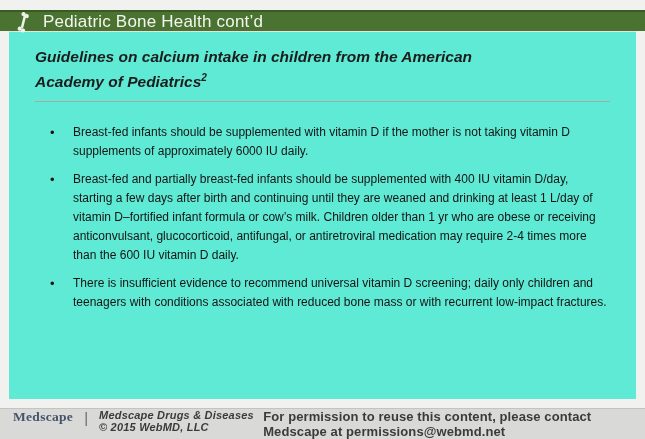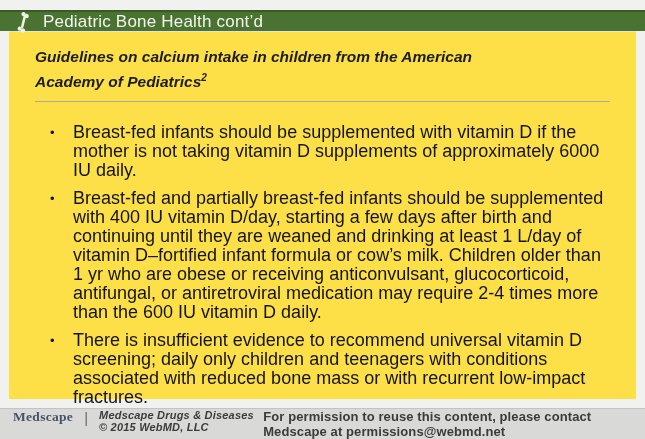--- a/index.html
+++ b/index.html
@@ -29,21 +29,21 @@
     display: flex;
     align-items: center;
     justify-content: center;
   }
   .header-title {
     color: #f4f6ee;
     font-size: 17px;
     letter-spacing: 0.2px;
   }
   .content {
-    background: #fde047;
+    background: #5eead4;
     margin: 0 9px;
     height: 368px;
     padding: 14px 26px 0 26px;
     border-top: 1px solid #e3e3e0;
   }
   .slide-title {
     font-weight: bold;
     font-style: italic;
     font-size: 15.5px;
     line-height: 21px;
@@ -57,21 +57,21 @@
     margin-top: 9px;
   }
   ul.bullets {
     list-style: none;
     margin-top: 21px;
     padding-left: 15px;
   }
   ul.bullets li {
     position: relative;
     padding-left: 23px;
-    font-size: 18px;
+    font-size: 12px;
     line-height: 19px;
     color: #141414;
     margin-bottom: 9px;
   }
   ul.bullets li::before {
     content: "\2022";
     position: absolute;
     left: 0;
     top: 0;
     font-size: 13px;

